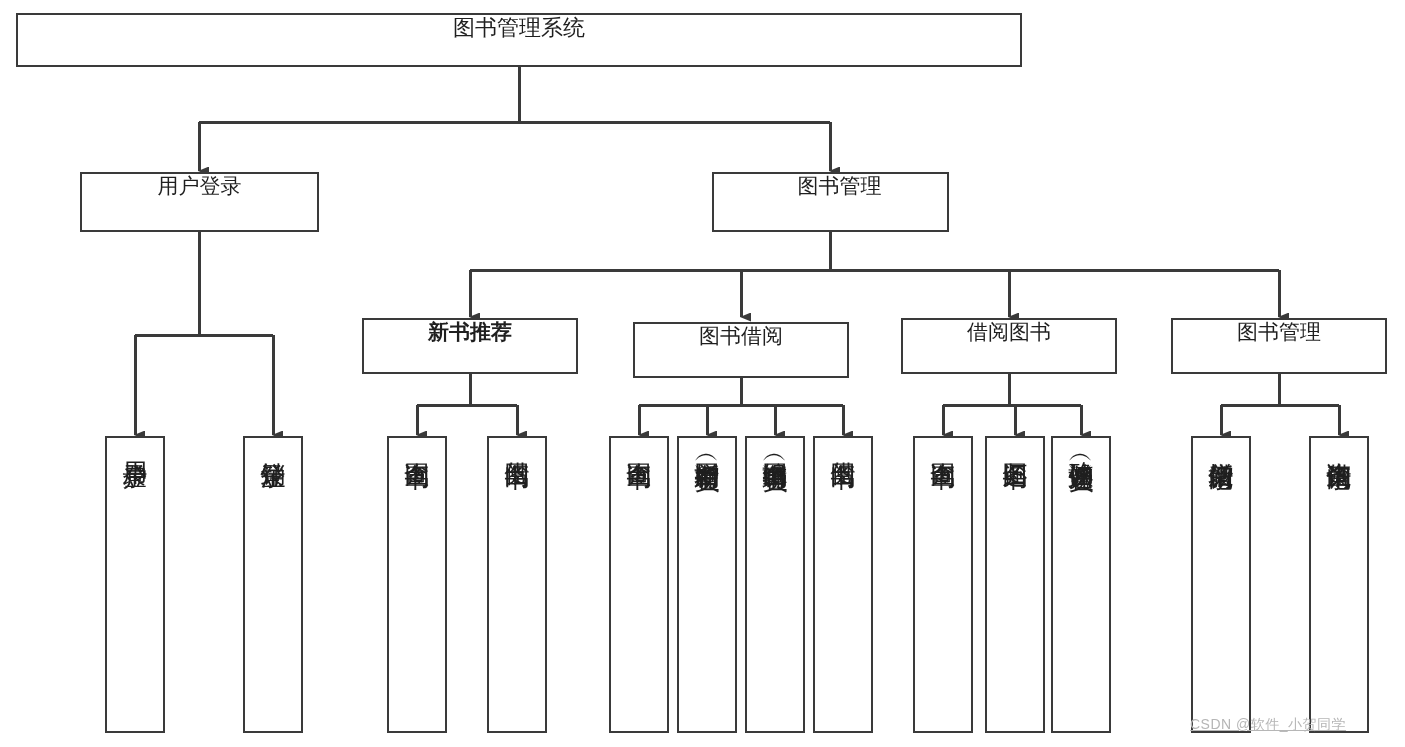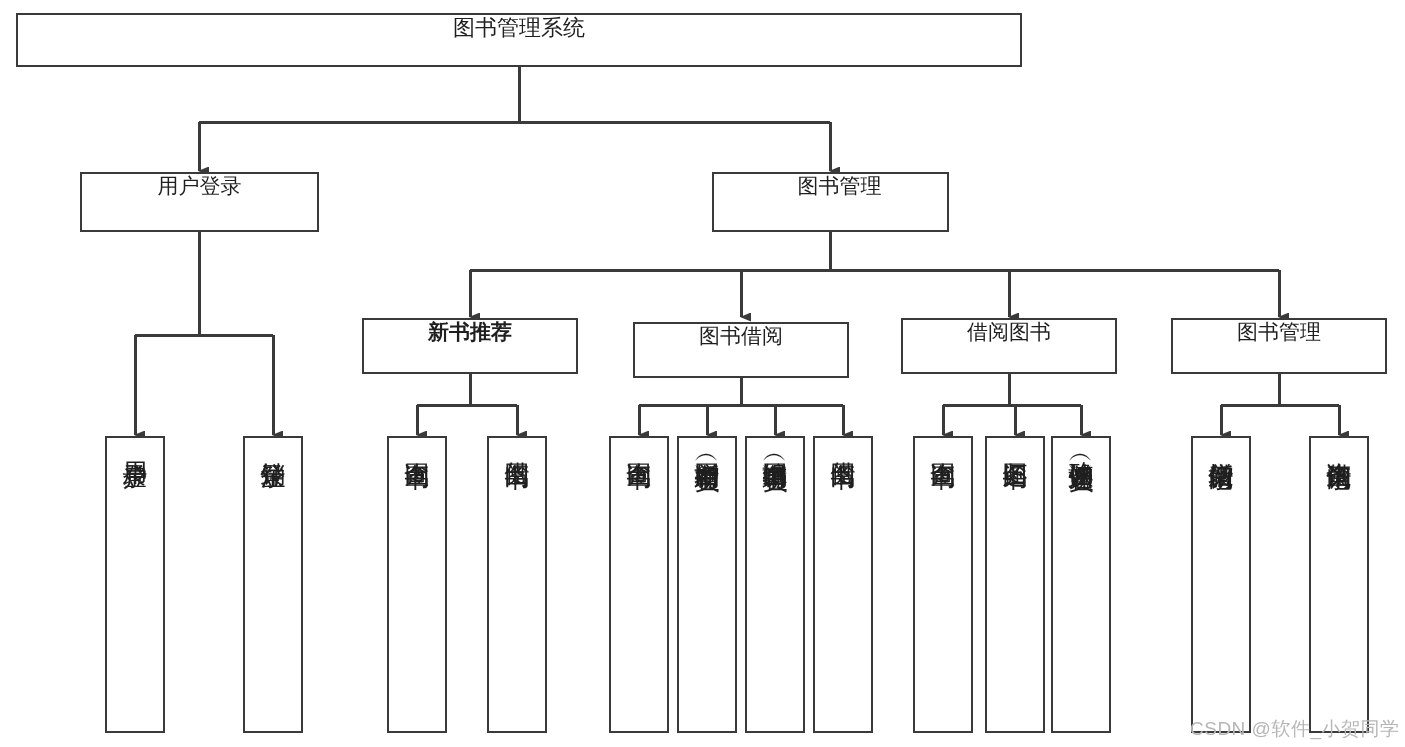--- a/index.html
+++ b/index.html
@@ -52,24 +52,25 @@
   .node.vertical .label {
     writing-mode: vertical-rl;
     text-orientation: upright;
     font-size: 25px;
     letter-spacing: 1px;
     line-height: 1.0;
   }
   #root-node .label { font-size: 22px; }
   .watermark {
     position: absolute;
-    font-size: 19px;
+    font-size: 14px;
     color: #b6b6b6;
     white-space: nowrap;
     letter-spacing: 0.5px;
+    text-decoration: underline;
   }
 </style>
 </head>
 <body>
 
 <div id="canvas">
 
   <svg id="edges" viewBox="0 0 1405 747" xmlns="http://www.w3.org/2000/svg">
     <defs>
       <marker id="arrowhead" markerWidth="9" markerHeight="11" refX="4.5" refY="10" orient="auto" markerUnits="userSpaceOnUse">

